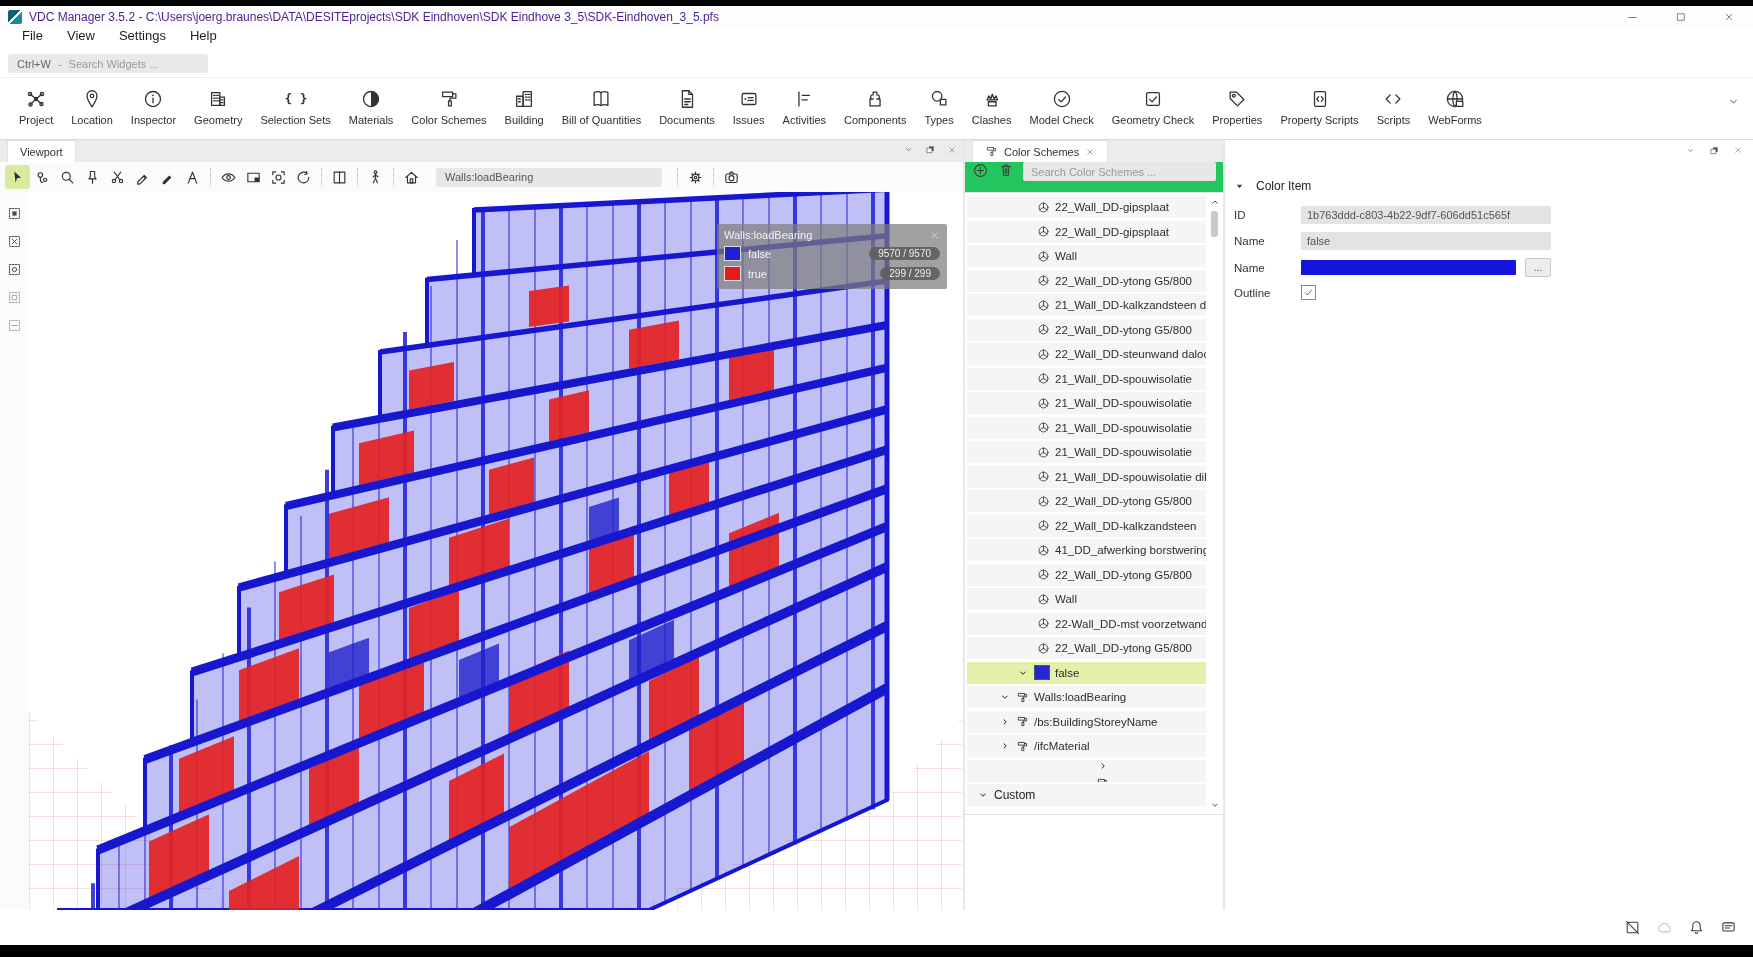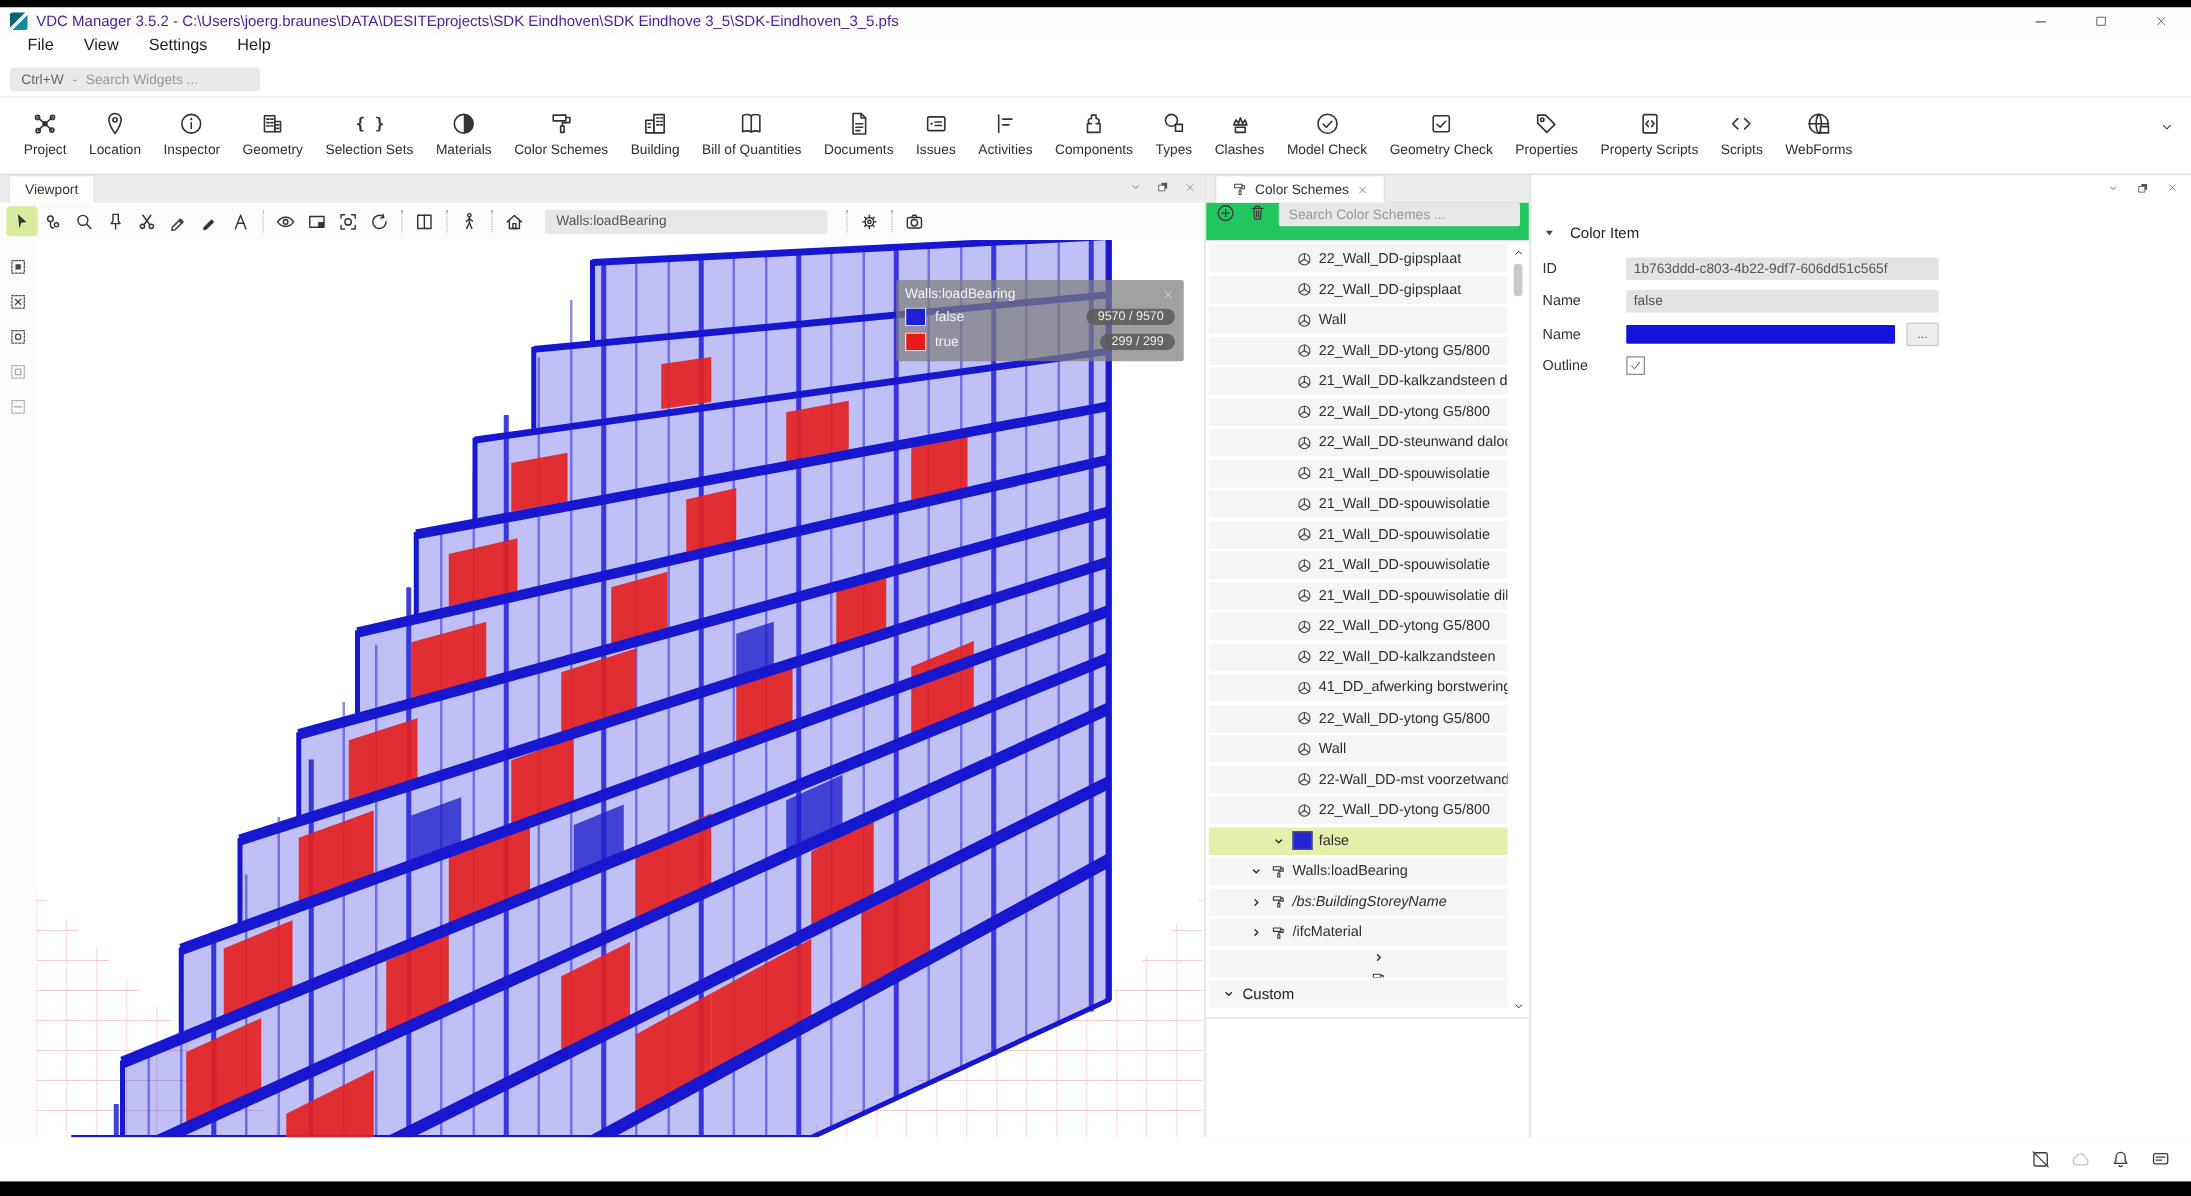--- a/index.html
+++ b/index.html
@@ -940,21 +940,21 @@
             </span>
             <span>
               <svg viewBox="0 0 24 24" width="13" height="13" fill="none" stroke="currentColor" stroke-width="1.7" stroke-linecap="round" stroke-linejoin="round" style="color:#3c3c3c;display:block">
                 <path d="M5 4.5H16V9.5H5Z"></path>
                 <path d="M16 6.5H19.5V11H13V14"></path>
                 <rect x="11.5" y="14" width="3" height="5.5" rx="0"></rect>
               </svg>
             </span>
             <span>Walls:loadBearing</span>
           </div>
-          <div class="trow" style="padding-left: 32px; font-style: italic;">
+          <div class="trow" style="padding-left: 32px;">
             <span>
               <svg viewBox="0 0 24 24" width="12" height="12" fill="none" stroke="currentColor" stroke-width="2" stroke-linecap="round" stroke-linejoin="round" style="color:#222;display:block">
                 <path d="M10 7.5L14.5 12 10 16.5"></path>
               </svg>
             </span>
             <span>
               <svg viewBox="0 0 24 24" width="13" height="13" fill="none" stroke="currentColor" stroke-width="1.7" stroke-linecap="round" stroke-linejoin="round" style="color:#3c3c3c;display:block">
                 <path d="M5 4.5H16V9.5H5Z"></path>
                 <path d="M16 6.5H19.5V11H13V14"></path>
                 <rect x="11.5" y="14" width="3" height="5.5" rx="0"></rect>

